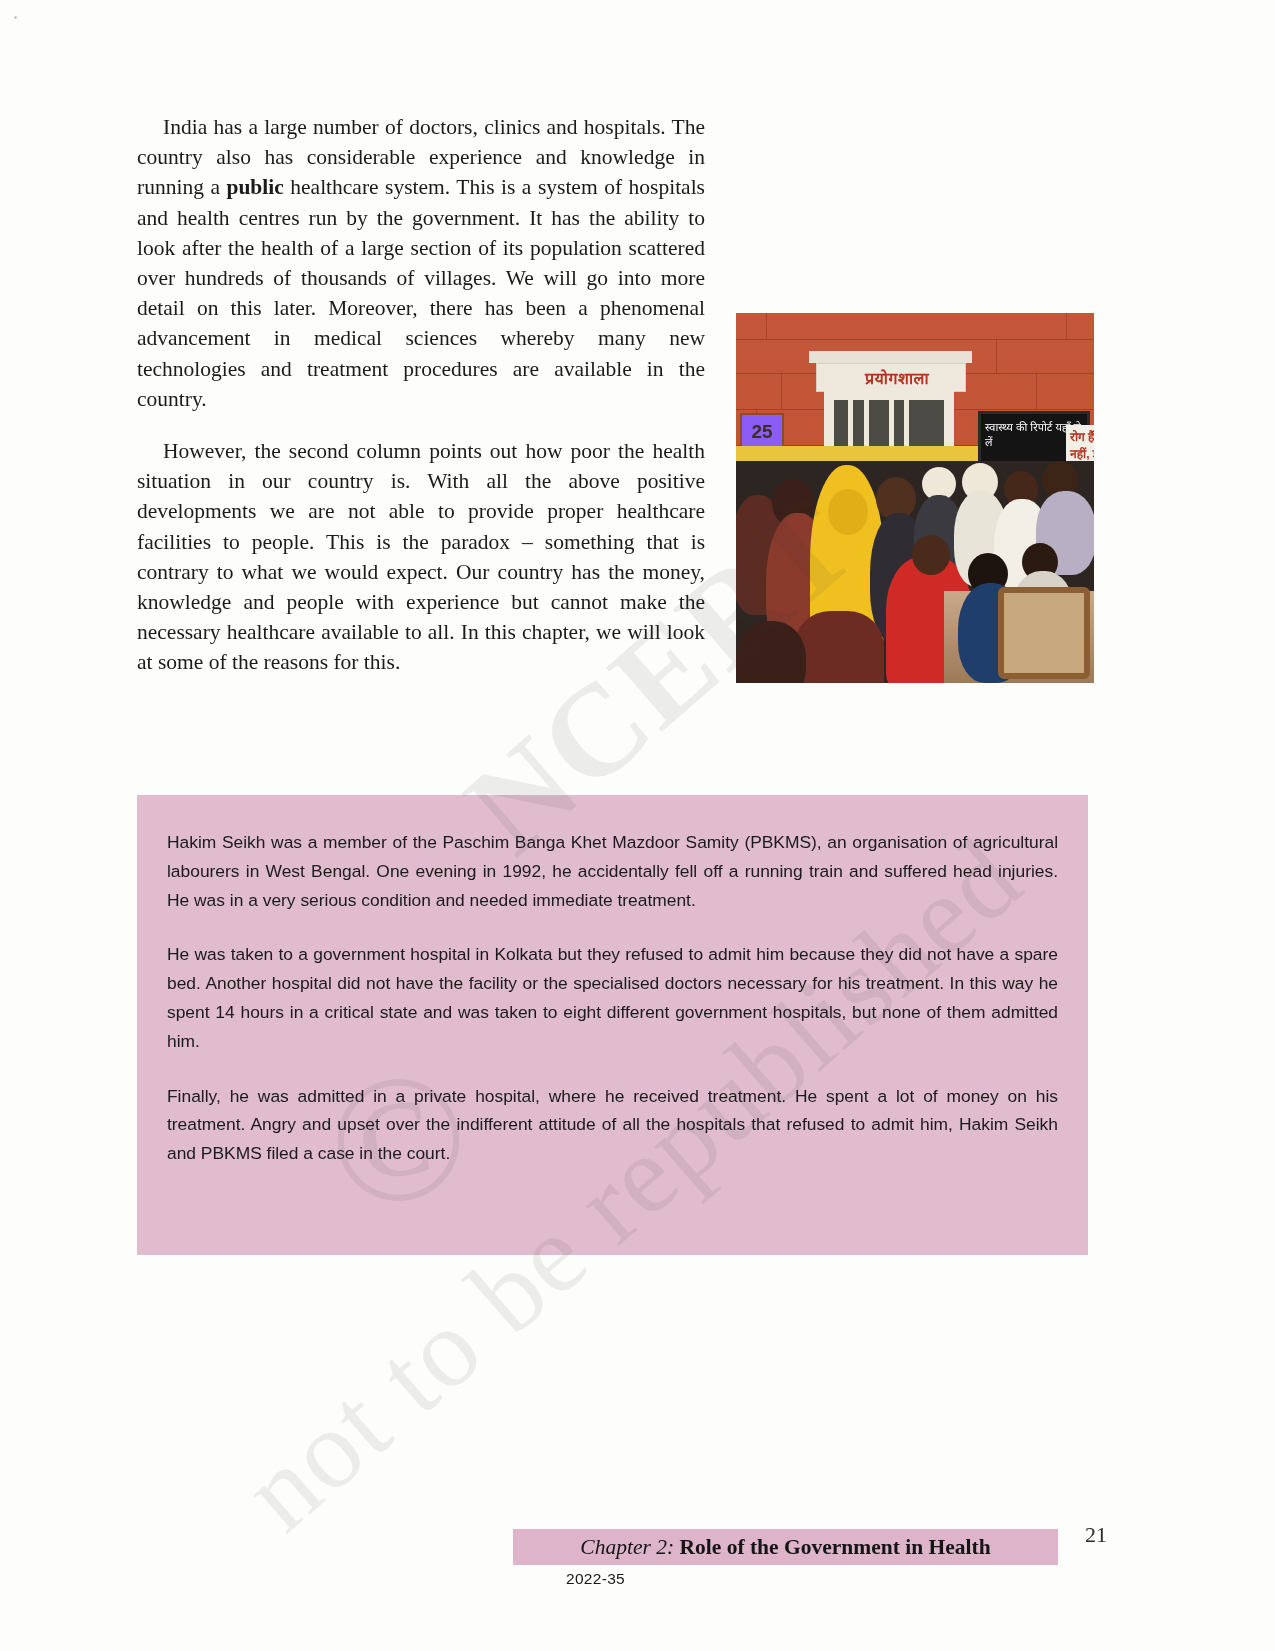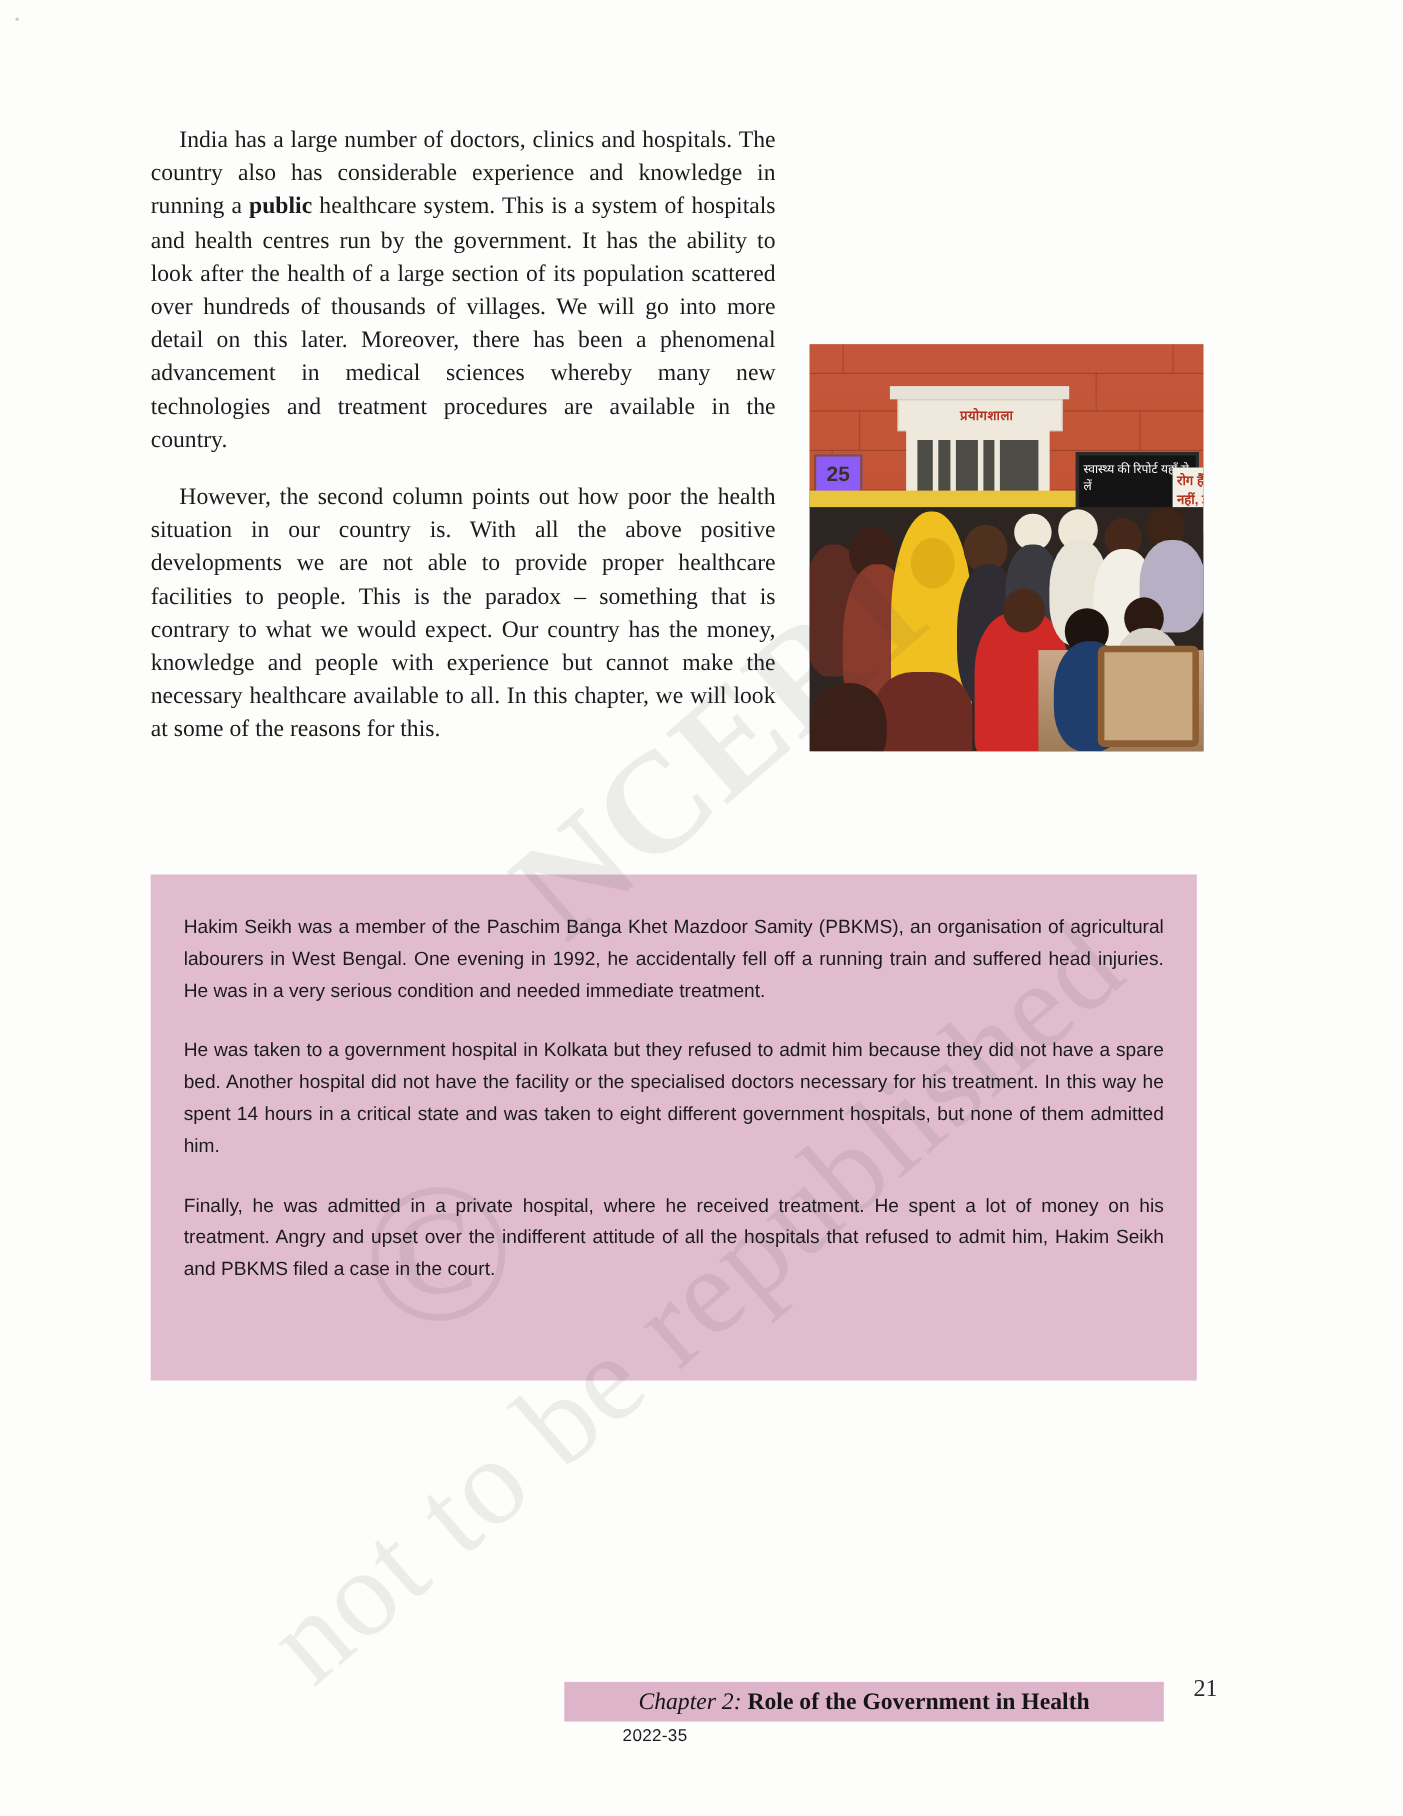--- a/index.html
+++ b/index.html
@@ -137,21 +137,21 @@
     width: 148px;
     height: 27px;
     background: #efe9dd;
     border: 1px solid #d8cfbd;
     display: flex;
     align-items: center;
     justify-content: center;
   }
   .ph-signtext {
     color: #b3341f;
-    font-size: 12px;
+    font-size: 16px;
     font-family: "Liberation Sans", sans-serif;
     font-weight: bold;
     letter-spacing: .5px;
     margin-left: 12px;
   }
   .ph-door {
     position: absolute;
     left: 88px;
     top: 77px;
     width: 130px;

